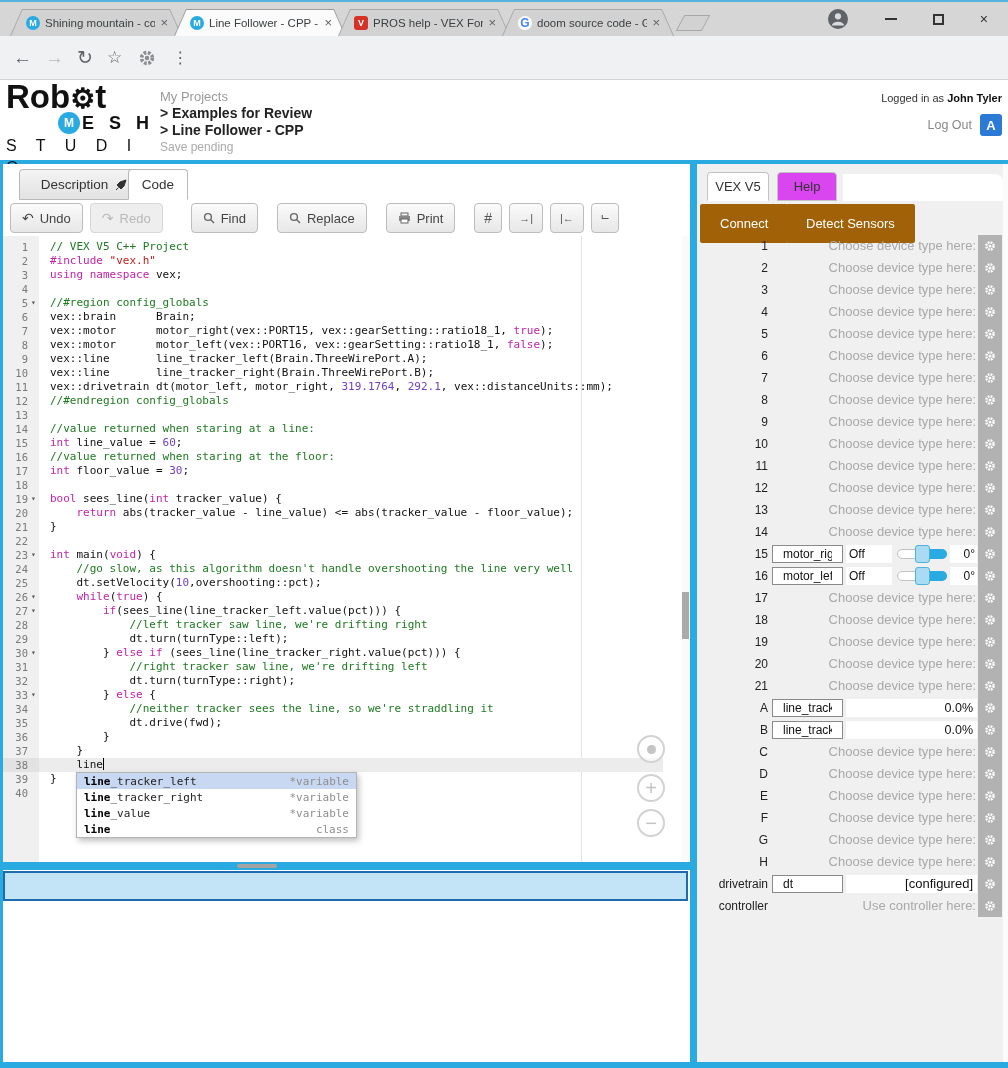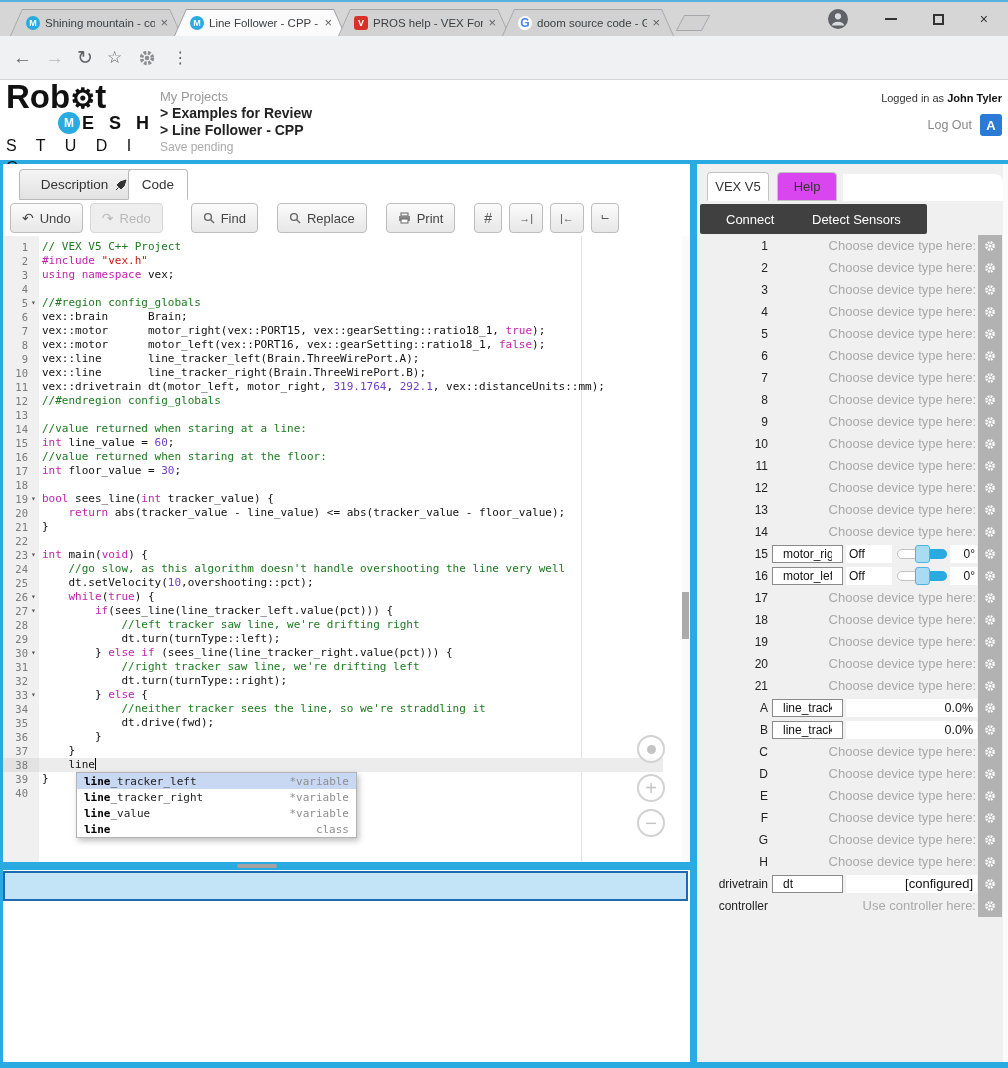--- a/index.html
+++ b/index.html
@@ -100,21 +100,21 @@
 
   
   #editor { position:absolute; left:3px; top:72px; width:687px; height:626px; background:#fff; overflow:hidden; }
   #gutter-bg { position:absolute; left:0; top:0; bottom:0; width:36px; background:#f0f0f0; }
   #print-margin { position:absolute; left:578px; top:0; bottom:0; width:1px; background:#e3e3e3; }
   #code-lines { position:absolute; left:0; top:4px; width:660px; }
   .cline { display:flex; height:14px; line-height:14px; font-family:"DejaVu Sans Mono", monospace; font-size:11px; }
   .gcell { width:36px; flex:0 0 36px; display:flex; }
   .gnum { width:25px; text-align:right; color:#7a7a7a; font-size:10.5px; }
   .garr { width:11px; text-align:center; color:#555; font-size:8px; }
-  .ccell { flex:1; white-space:pre; padding-left:3px; color:#111; }
+  .ccell { flex:1; white-space:pre; padding-left:11px; color:#111; }
   .cline.activeln .ccell { background:#ececec; }
   .cline.activeln .gcell { background:#e2e2e2; }
   .tk-c { color:#1d7a20; } .tk-k { color:#c223ab; } .tk-n { color:#6f3fc4; } .tk-s { color:#c41a16; }
   .cursor { display:inline-block; width:1.5px; height:12px; background:#000; vertical-align:-2px; }
 
   #ac-popup { position:absolute; left:73px; top:536px; width:281px; background:#fff; border:1px solid #b3b3b3; box-shadow:2px 3px 6px rgba(0,0,0,0.25); z-index:8; }
   .ac-row { height:16px; display:flex; align-items:center; font-family:"DejaVu Sans Mono", monospace; font-size:11px; padding:0 7px; }
   .ac-row.sel { background:#c8d8f2; }
   .ac-name { flex:1; color:#222; white-space:pre; }
   .ac-name b { color:#000; }
@@ -132,21 +132,21 @@
   #console { position:absolute; left:3px; top:706px; width:687px; height:192px; background:#fff; }
   #console-input { position:absolute; left:0; top:1px; width:685px; height:30px; background:#c3e3f6; border:2px solid #1f6bb0; font:13px "DejaVu Sans Mono",monospace; color:#123; padding:0 6px; outline:none; }
 
   
   #rightpanel { position:absolute; left:697px; top:0; width:311px; height:898px; background:#f0f0f0; }
   #rp-white-edge { position:absolute; right:0px; top:0; width:5px; height:898px; background:#fbfbfb; }
   .ptab { position:absolute; top:8px; height:29px; border:1px solid #c3c3c3; border-radius:4px 4px 0 0; display:flex; align-items:center; justify-content:center; font-size:13px; color:#333; }
   #ptab-vex { left:10px; width:62px; background:#fff; border-bottom-color:#fff; z-index:2; }
   #ptab-help { left:80px; width:60px; background:#d946ef; }
   #ptab-spacer { position:absolute; left:146px; top:10px; width:160px; height:27px; background:#fff; border-radius:0 8px 0 0; }
-  .darkbtn { position:absolute; top:40px; height:30px; background:#404040; color:#fff; font-size:13px; border:none; border-radius:2px; display:flex; align-items:center; justify-content:center; padding:0 26px; font-family:"Liberation Sans",sans-serif; }
+  .darkbtn { position:absolute; top:40px; height:39px; background:#a16207; color:#fff; font-size:13px; border:none; border-radius:2px; display:flex; align-items:center; justify-content:center; padding:0 20px; font-family:"Liberation Sans",sans-serif; }
   #connect-btn { left:3px; }
   #detect-btn { left:89px; }
 
   #device-rows { position:absolute; left:0; top:71px; width:311px; }
   .drow { position:relative; height:22px; }
   .dlabel { position:absolute; left:0; top:0; width:71px; text-align:right; font-size:12px; color:#222; line-height:22px; }
   .dempty { position:absolute; left:75px; top:0; width:204px; text-align:right; font-size:13px; color:#a9a9a9; line-height:22px; }
   .dgearcell { position:absolute; left:281px; top:0; width:24px; height:22px; background:#b2b2b2; display:flex; align-items:center; justify-content:center; }
   .dinput { position:absolute; left:75px; top:2px; width:71px; height:18px; border:1px solid #8a8a8a; background:#fff; font:12px "Liberation Sans",sans-serif; color:#111; padding:0 10px; white-space:nowrap; overflow:hidden; }
   .doff { position:absolute; left:149px; top:2px; width:46px; height:18px; background:#fff; font-size:12px; color:#111; line-height:18px; padding-left:3px; }

